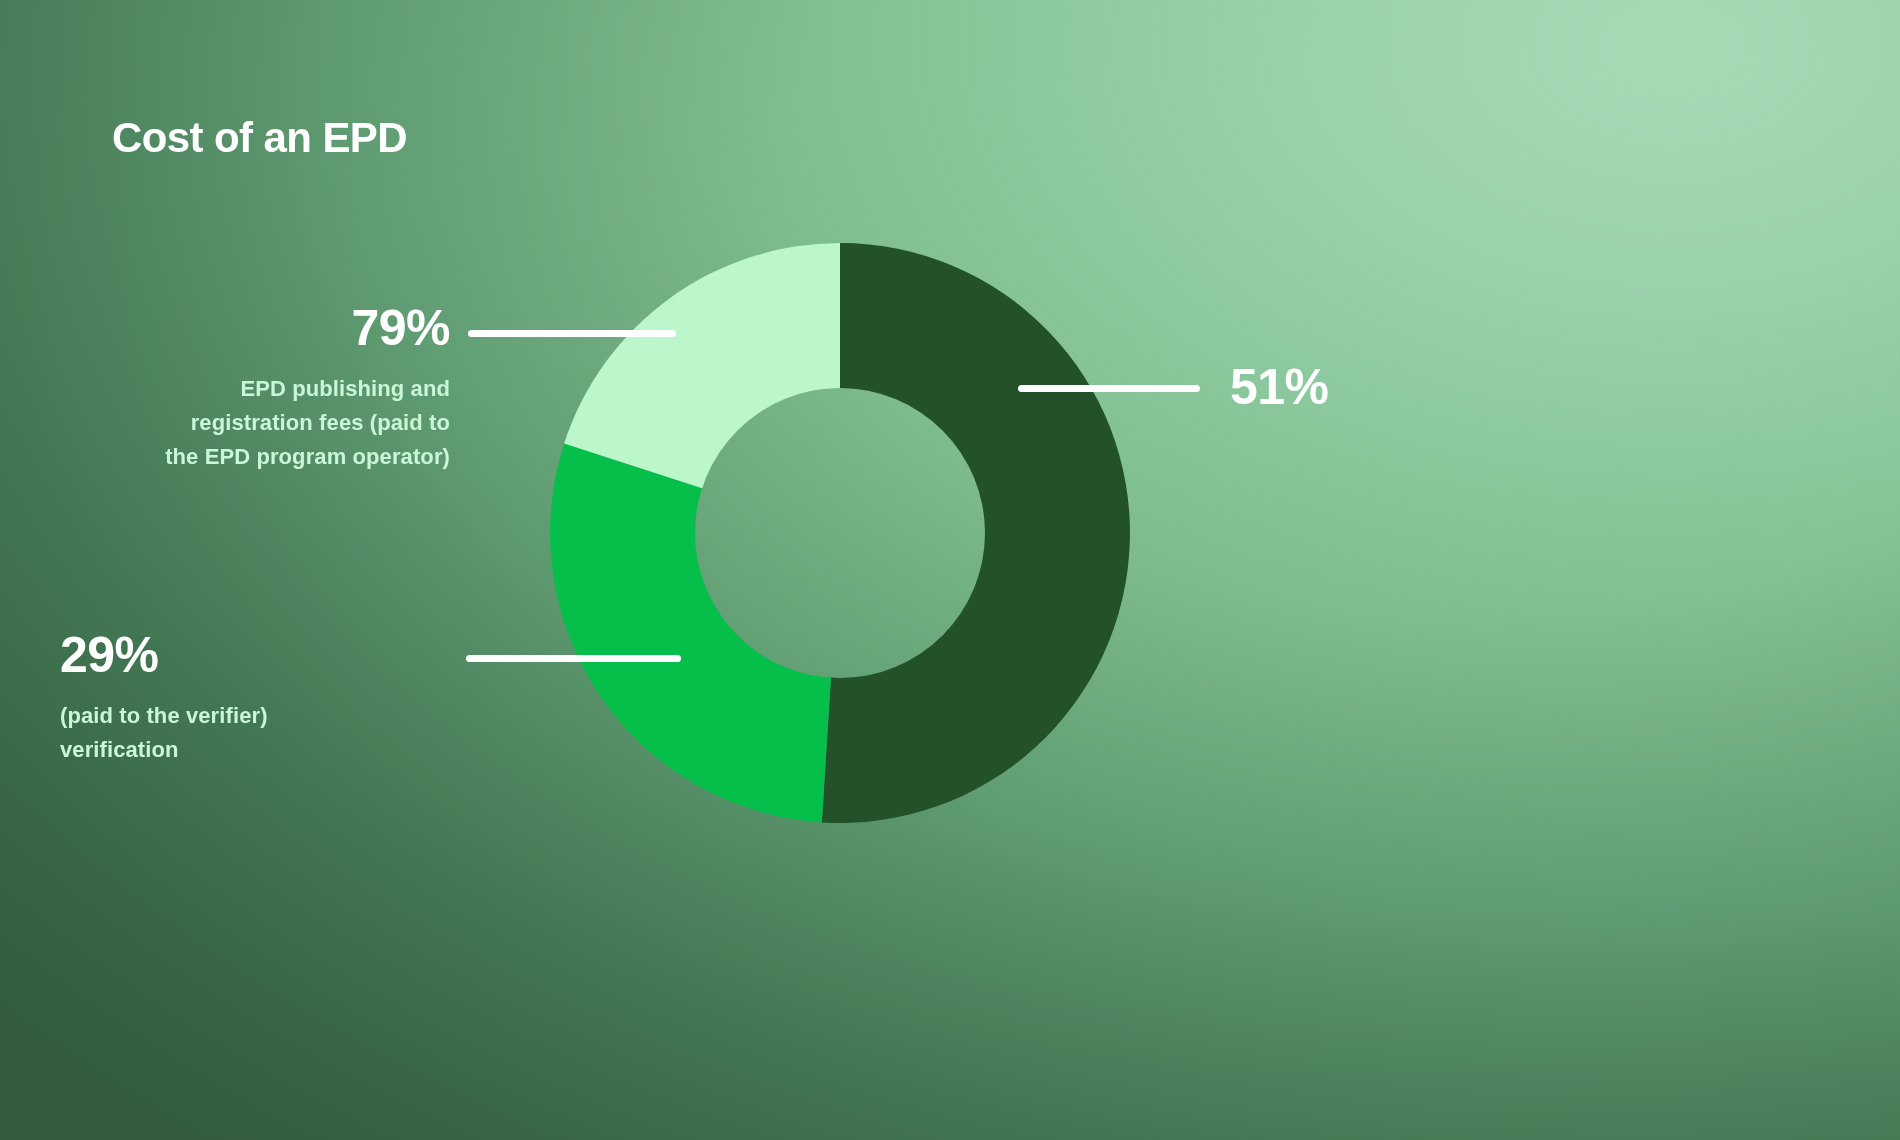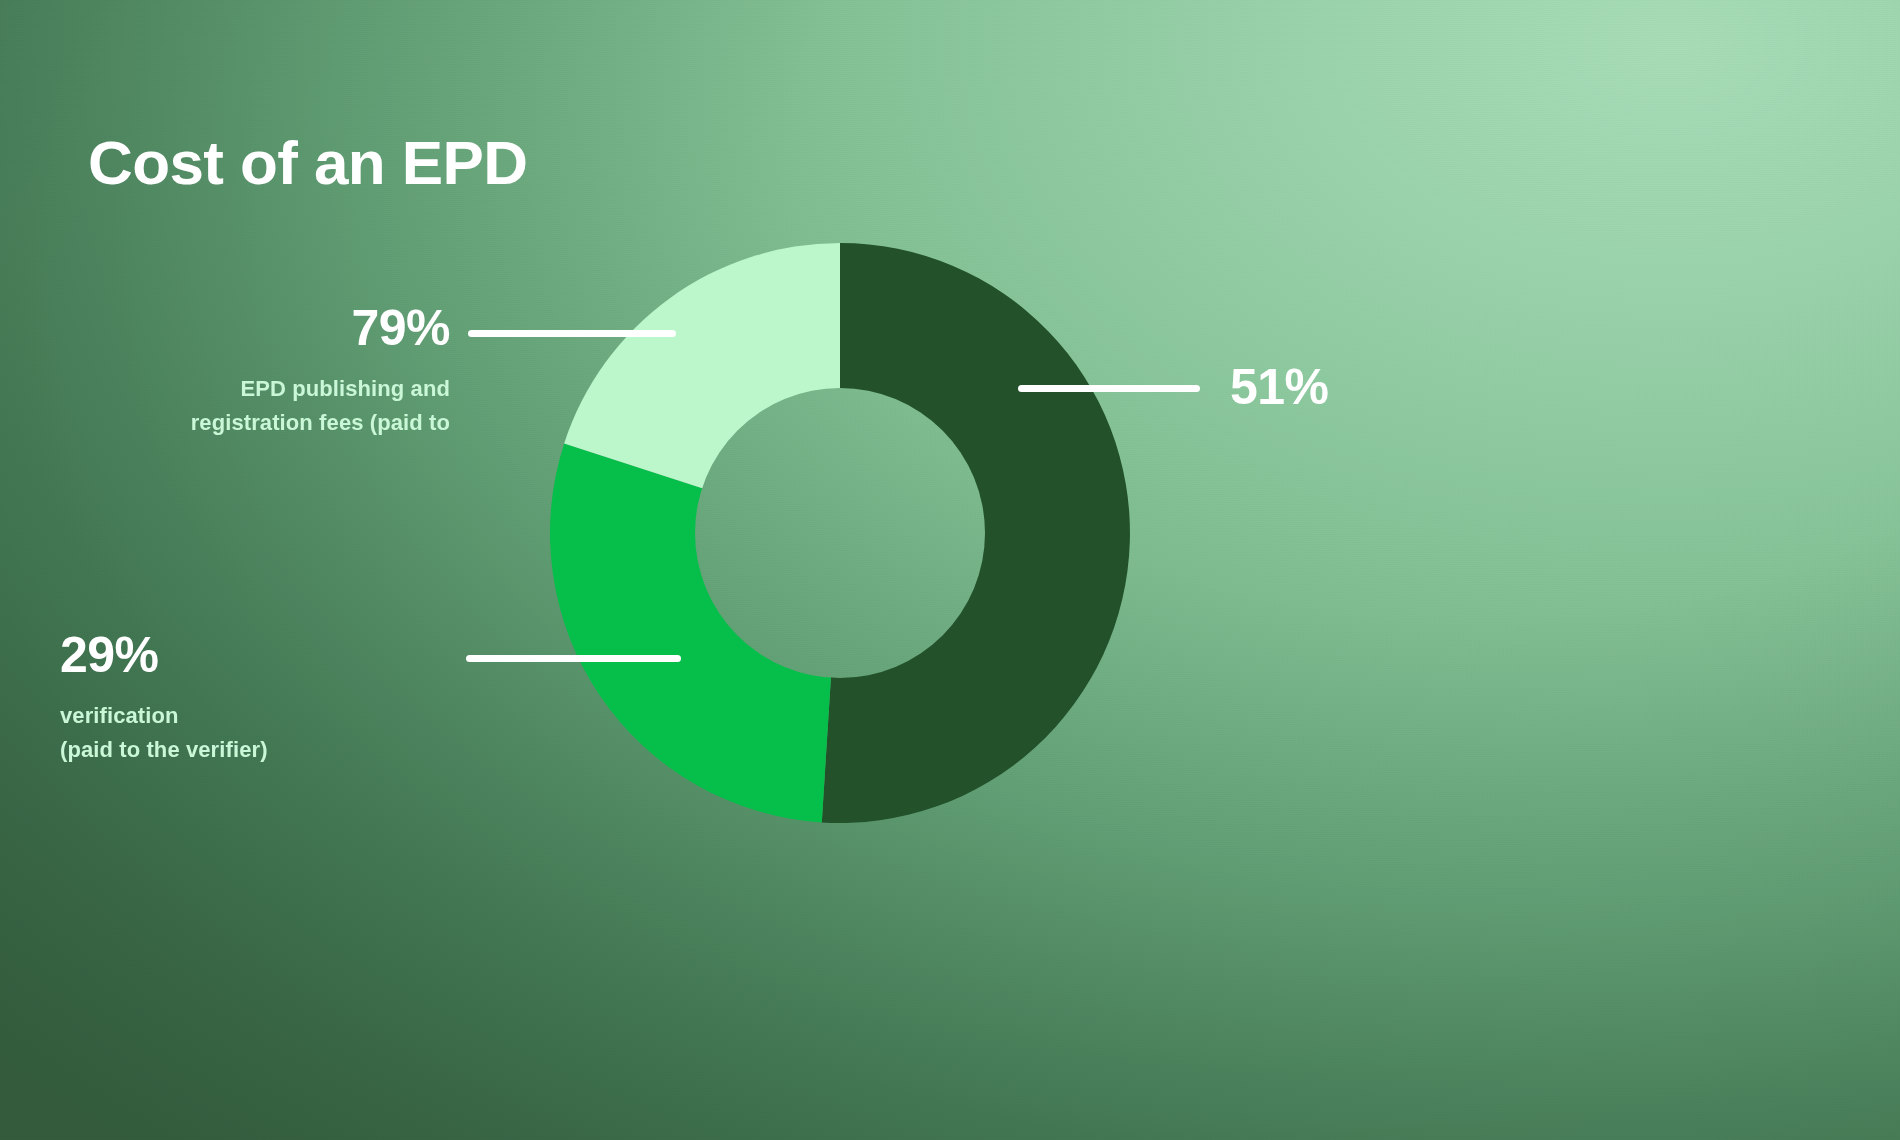--- a/index.html
+++ b/index.html
@@ -37,24 +37,24 @@
   
   #vignette {
     position: absolute;
     inset: 0;
     pointer-events: none;
     background: radial-gradient(95% 105% at 78% 14%, rgba(0,0,0,0) 38%, rgba(22,52,30,0.30) 100%);
   }
 
   #title {
     position: absolute;
-    left: 88px;
+    left: 112px;
     top: 88px;
     color: #ffffff;
-    font-size: 62px;
+    font-size: 42px;
     font-weight: 700;
     letter-spacing: -0.6px;
     line-height: 1.05;
     white-space: nowrap;
   }
 
   #donut {
     position: absolute;
     left: 550px;
     top: 243px;
@@ -132,24 +132,25 @@
 
   <div class="callout" id="callout-51">
     <div class="pct">51%</div>
   </div>
 
   <div class="callout" id="callout-20">
     <div class="pct">79%</div>
     <div class="desc">
       <div>EPD publishing and</div>
       <div>registration fees (paid to</div>
+      <div>the EPD program operator)</div>
     </div>
   </div>
 
   <div class="callout" id="callout-29">
     <div class="pct">29%</div>
     <div class="desc">
+      <div>(paid to the verifier)</div>
       <div>verification</div>
-      <div>(paid to the verifier)</div>
     </div>
   </div>
 
 </div>
 
 </body></html>

